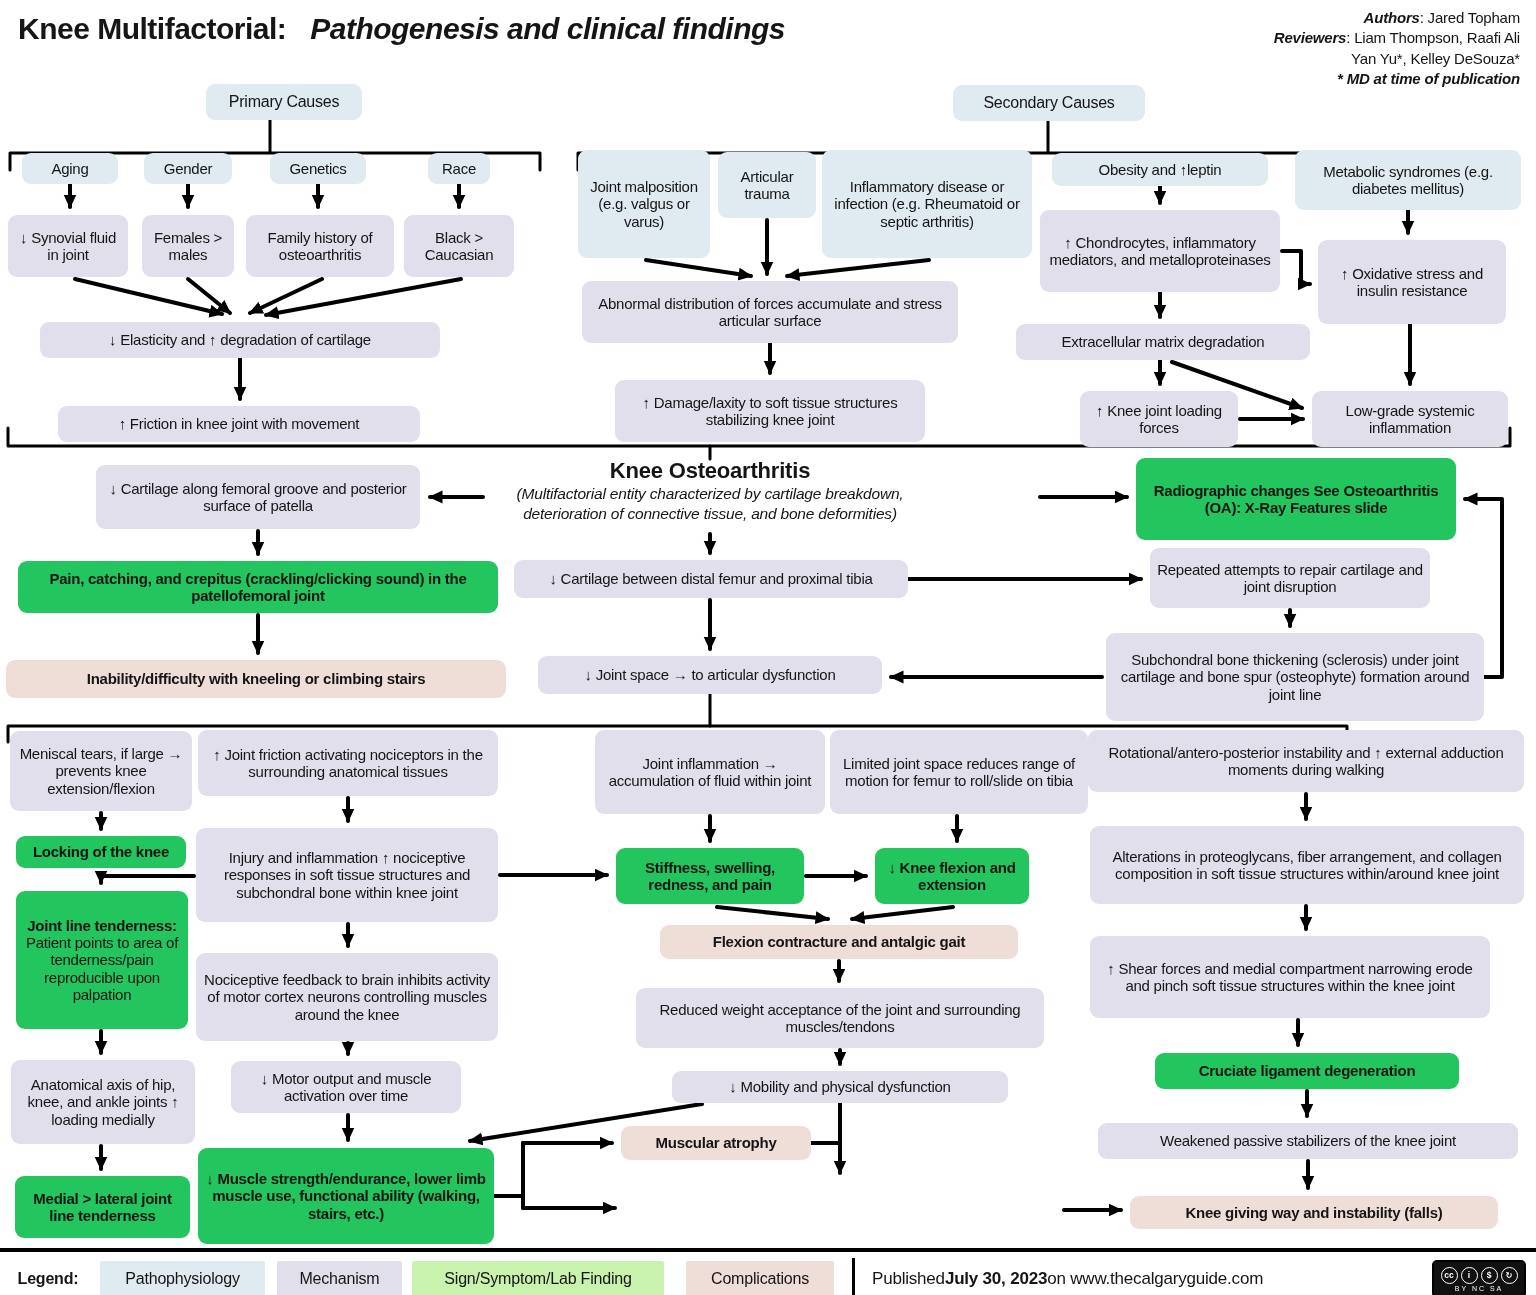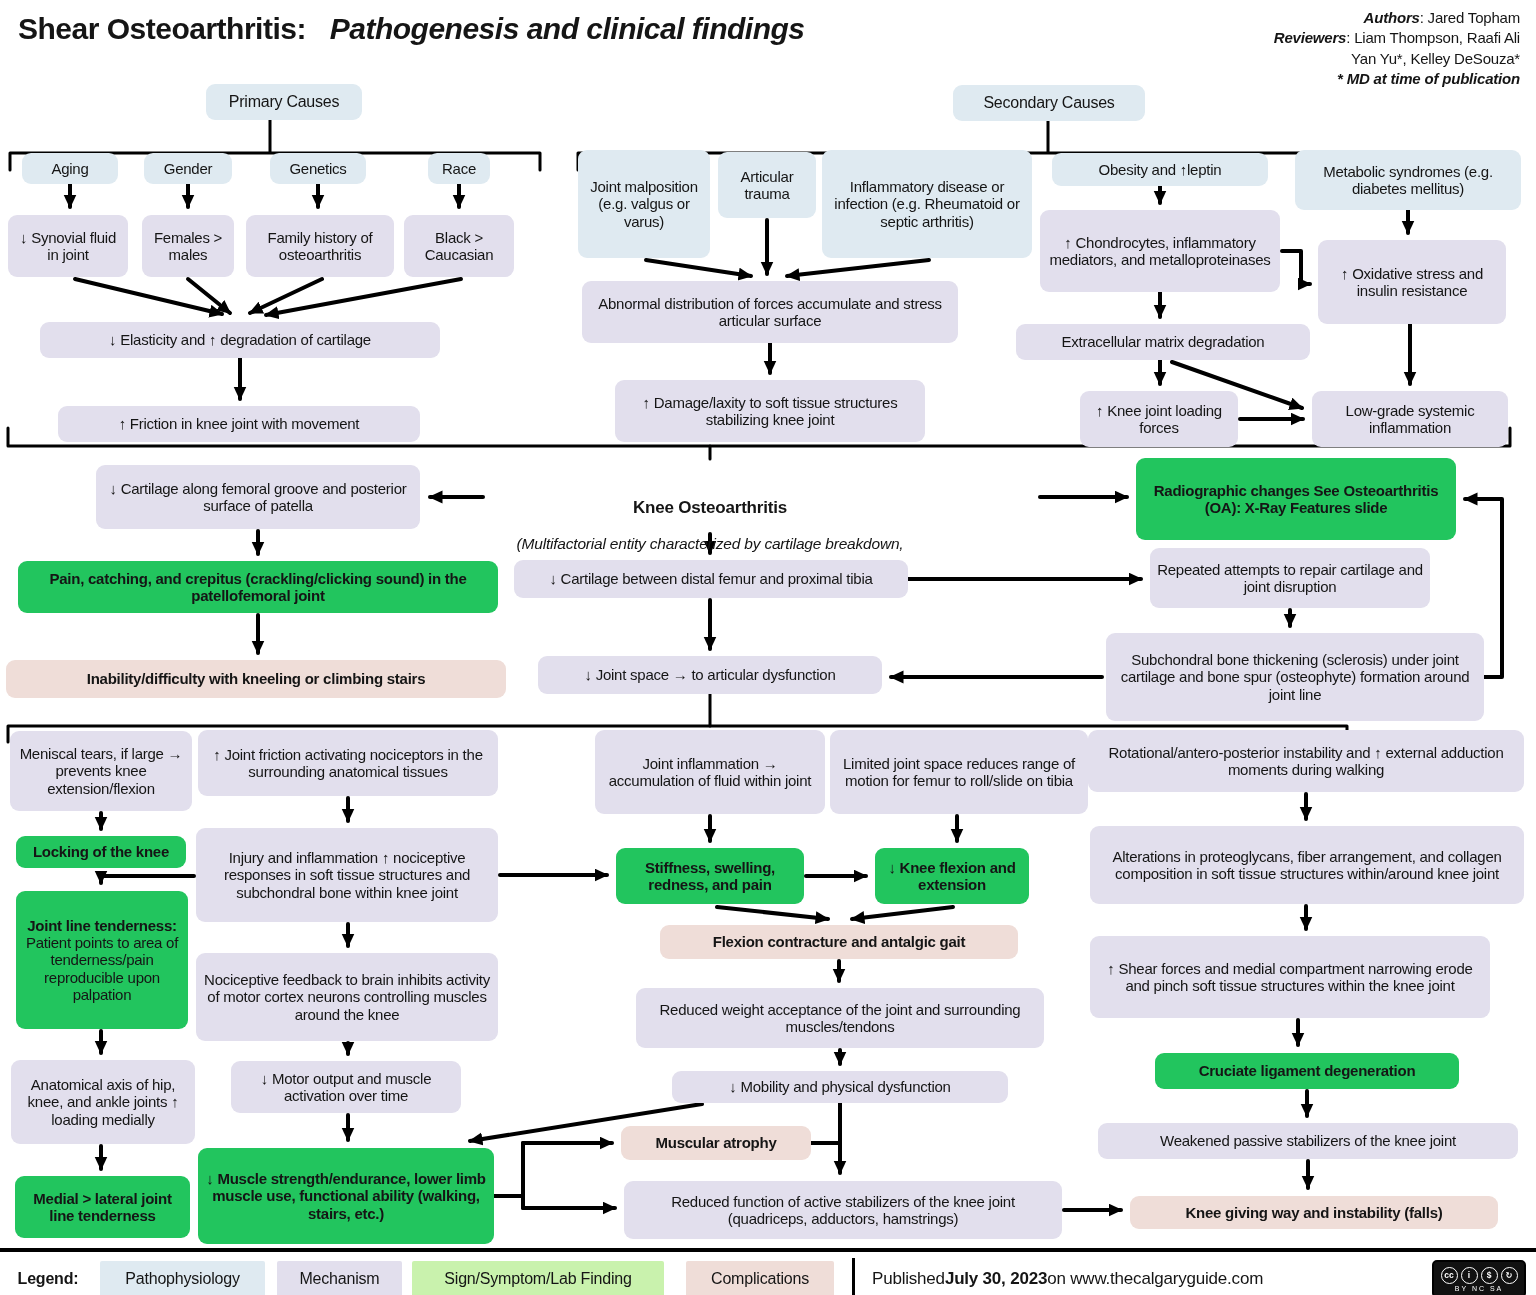--- a/index.html
+++ b/index.html
@@ -13,22 +13,22 @@
   .mech{background:#e2dfed;}
   .sign{background:#22c55e;font-weight:700;}
   .comp{background:#efddd8;font-weight:700;}
   .hdr{background:#dfeaf1;font-size:16px;}
   #title{position:absolute;left:18px;top:12px;z-index:2;font-size:30px;font-weight:700;letter-spacing:-0.5px;white-space:nowrap;}
   #title .t2{font-style:italic;margin-left:16px;}
   #credits{position:absolute;right:16px;top:8px;z-index:2;text-align:right;font-size:15px;line-height:1.35;letter-spacing:-0.2px;}
   #credits .b{font-weight:700;font-style:italic;}
   #credits .note{font-weight:700;font-style:italic;}
   #centraltext{position:absolute;left:380px;top:458px;width:660px;z-index:2;text-align:center;letter-spacing:-0.2px;}
-  #centraltext .ct{font-weight:700;font-size:17px;margin-top:40px;}
-  #centraltext .cd{font-style:italic;font-size:15.5px;line-height:1.3;margin-top:16px;}
+  #centraltext .ct{font-weight:700;font-size:22px;}
+  #centraltext .cd{font-style:italic;font-size:15.5px;line-height:1.3;}
   .two-part .head{display:block;font-weight:700;}
   .two-part .body{display:block;font-weight:400;}
   
   #legendbar{position:absolute;left:0;top:1248px;width:1536px;height:47px;border-top:4px solid #000;z-index:3;background:#fff;}
   .lg{position:absolute;top:9px;height:36px;display:flex;align-items:center;justify-content:center;
       font-size:16px;letter-spacing:-0.2px;box-sizing:border-box;border-radius:2px;}
   #lg-label{font-weight:700;}
   #lg-divider{position:absolute;left:852px;top:6px;height:38px;border-left:3px solid #000;}
   #published{position:absolute;left:872px;top:9px;height:36px;display:flex;align-items:center;font-size:17px;letter-spacing:-0.2px;}
   #published .b{font-weight:700;}
@@ -126,21 +126,21 @@
       <path d="M1064,1210 H1121" marker-end="url(#ah)"></path>
 
       <path d="M1306,794 V819" marker-end="url(#ah)"></path>
       <path d="M1306,906 V929" marker-end="url(#ah)"></path>
       <path d="M1298,1020 V1045" marker-end="url(#ah)"></path>
       <path d="M1307,1091 V1116" marker-end="url(#ah)"></path>
       <path d="M1308,1161 V1188" marker-end="url(#ah)"></path>
     </g>
   </svg>
 
-  <div id="title"><span class="t1">Shear Osteoarthritis:</span><span class="t2"> Pathogenesis and clinical findings</span></div>
+  <div id="title"><span class="t1">Knee Multifactorial:</span><span class="t2"> Pathogenesis and clinical findings</span></div>
 
   <div id="credits">
     <div><span class="b">Authors</span><span>: Jared Topham</span></div>
     <div><span class="b">Reviewers</span><span>: Liam Thompson, Raafi Ali</span></div>
     <div>Yan Yu*, Kelley DeSouza*</div>
     <div class="note">* MD at time of publication</div>
   </div>
 
   <div class="node hdr" style="left:206px;top:84px;width:156px;min-height:36px">Primary Causes</div>
   <div class="node hdr" style="left:953px;top:85px;width:192px;min-height:36px">Secondary Causes</div>
@@ -207,21 +207,20 @@
   <div class="node mech" style="left:636px;top:988px;width:408px;min-height:60px">Reduced weight acceptance of the joint and surrounding muscles/tendons</div>
 
   <div class="node mech" style="left:11px;top:1060px;width:184px;min-height:84px">Anatomical axis of hip, knee, and ankle joints ↑ loading medially</div>
   <div class="node mech" style="left:231px;top:1061px;width:230px;min-height:52px">↓ Motor output and muscle activation over time</div>
   <div class="node mech" style="left:672px;top:1071px;width:336px;min-height:32px">↓ Mobility and physical dysfunction</div>
   <div class="node sign" style="left:1155px;top:1053px;width:304px;min-height:36px">Cruciate ligament degeneration</div>
 
   <div class="node sign" style="left:15px;top:1176px;width:175px;min-height:62px">Medial &gt; lateral joint line tenderness</div>
   <div class="node sign" style="left:198px;top:1148px;width:296px;min-height:96px">↓ Muscle strength/endurance, lower limb muscle use, functional ability (walking, stairs, etc.)</div>
   <div class="node comp" style="left:621px;top:1126px;width:190px;min-height:34px">Muscular atrophy</div>
-  <div class="node mech" style="left:624px;top:1181px;width:438px;min-height:58px">Reduced function of active stabilizers of the knee joint (quadriceps, adductors, hamstrings)</div>
   <div class="node mech" style="left:1098px;top:1123px;width:420px;min-height:36px">Weakened passive stabilizers of the knee joint</div>
   <div class="node comp" style="left:1130px;top:1196px;width:368px;min-height:33px">Knee giving way and instability (falls)</div>
 
   <div id="legendbar">
     <div class="lg" id="lg-label" style="left:8px;width:80px">Legend:</div>
     <div class="lg" style="left:100px;width:165px;background:#dfeaf1">Pathophysiology</div>
     <div class="lg" style="left:277px;width:125px;background:#e2dfed">Mechanism</div>
     <div class="lg" style="left:412px;width:252px;background:#c9f2ad">Sign/Symptom/Lab Finding</div>
     <div class="lg" style="left:686px;width:148px;background:#efddd8">Complications</div>
     <div id="lg-divider"></div>

